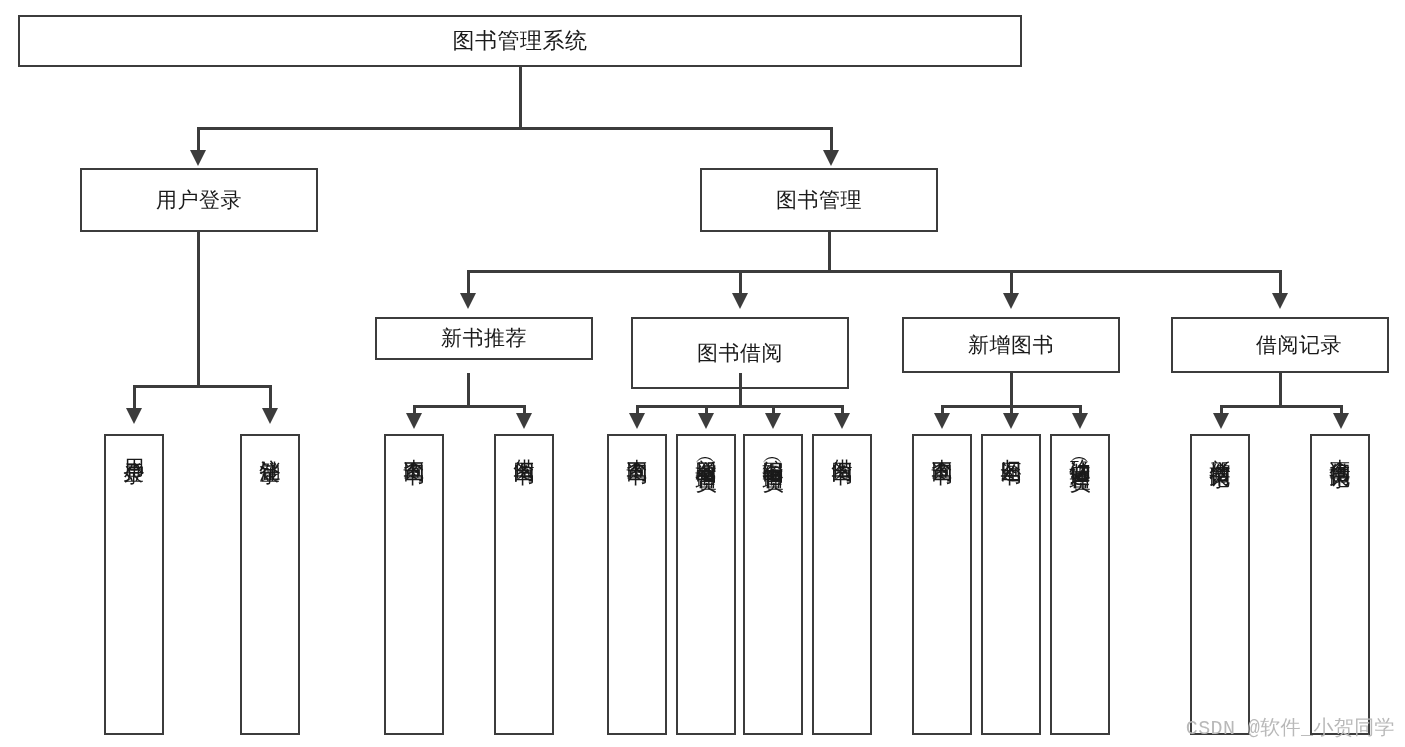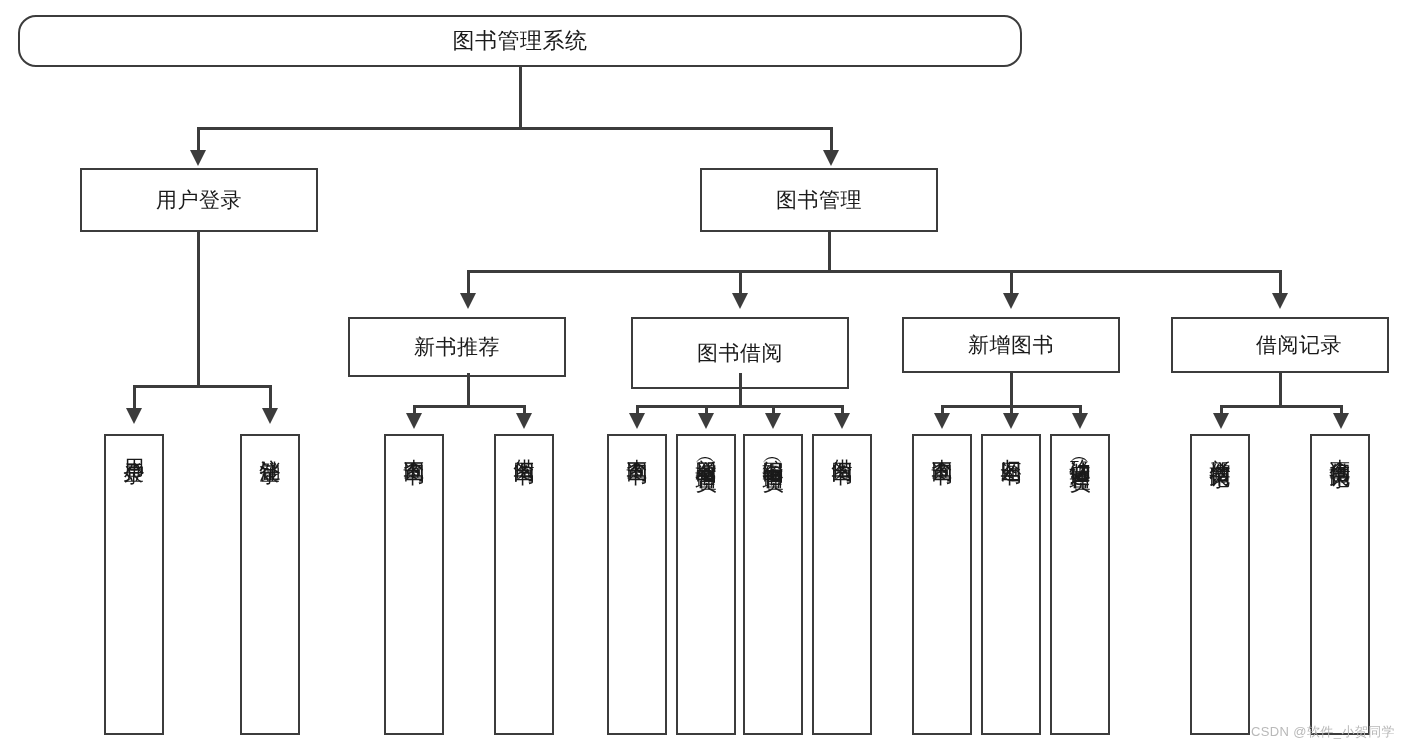--- a/index.html
+++ b/index.html
@@ -70,32 +70,33 @@
     width: 0;
     height: 0;
     border-left: 8px solid transparent;
     border-right: 8px solid transparent;
     border-top: 16px solid #3c3c3c;
   }
   .watermark {
     position: absolute;
     right: 10px;
     bottom: 6px;
-    font-size: 13px;
+    font-size: 20px;
     color: #b9b9b9;
     white-space: nowrap;
     letter-spacing: 0.4px;
+    font-family: Liberation Mono, monospace;
   }
 </style>
 </head>
 <body>
 
 <div id="canvas">
 
-  <div class="node root horiz" style="left:18px; top:15px; width:1004px; height:52px;border-radius:18px;">
+  <div class="node root horiz" style="left:18px; top:15px; width:1004px; height:52px;">
     <span class="label">图书管理系统</span>
   </div>
 
   <div class="vline" style="left:519px; top:67px; height:60px;"></div>
 
   <div class="hline" style="left:197px; top:127px; width:635px;"></div>
 
   <div class="vline" style="left:197px; top:127px; height:25px;"></div>
   <div class="arrow" style="left:190px; top:150px;"></div>
 
@@ -121,21 +122,21 @@
   <div class="hline" style="left:467px; top:270px; width:814px;"></div>
   <div class="vline" style="left:467px; top:270px; height:25px;"></div>
   <div class="arrow" style="left:460px; top:293px;"></div>
   <div class="vline" style="left:739px; top:270px; height:25px;"></div>
   <div class="arrow" style="left:732px; top:293px;"></div>
   <div class="vline" style="left:1010px; top:270px; height:25px;"></div>
   <div class="arrow" style="left:1003px; top:293px;"></div>
   <div class="vline" style="left:1279px; top:270px; height:25px;"></div>
   <div class="arrow" style="left:1272px; top:293px;"></div>
 
-  <div class="node horiz" style="left:348px; top:317px; width:218px; height:60px;">
+  <div class="node horiz" style="left:375px; top:317px; width:218px; height:43px;">
     <span class="label">新书推荐</span>
   </div>
   <div class="node horiz" style="left:631px; top:317px; width:218px; height:72px;">
     <span class="label">图书借阅</span>
   </div>
   <div class="node horiz" style="left:902px; top:317px; width:218px; height:56px;">
     <span class="label">新增图书</span>
   </div>
   <div class="node horiz" style="left:1171px; top:317px; width:218px; height:56px;padding-left:38px;">
     <span class="label">借阅记录</span>

